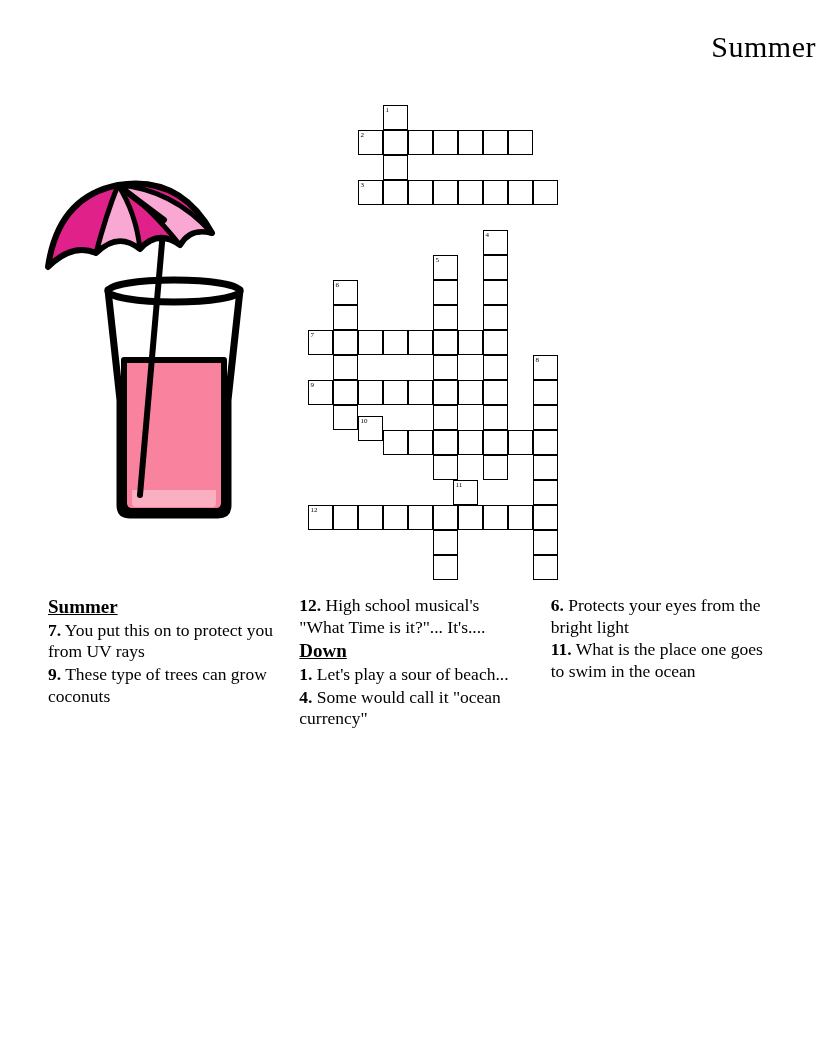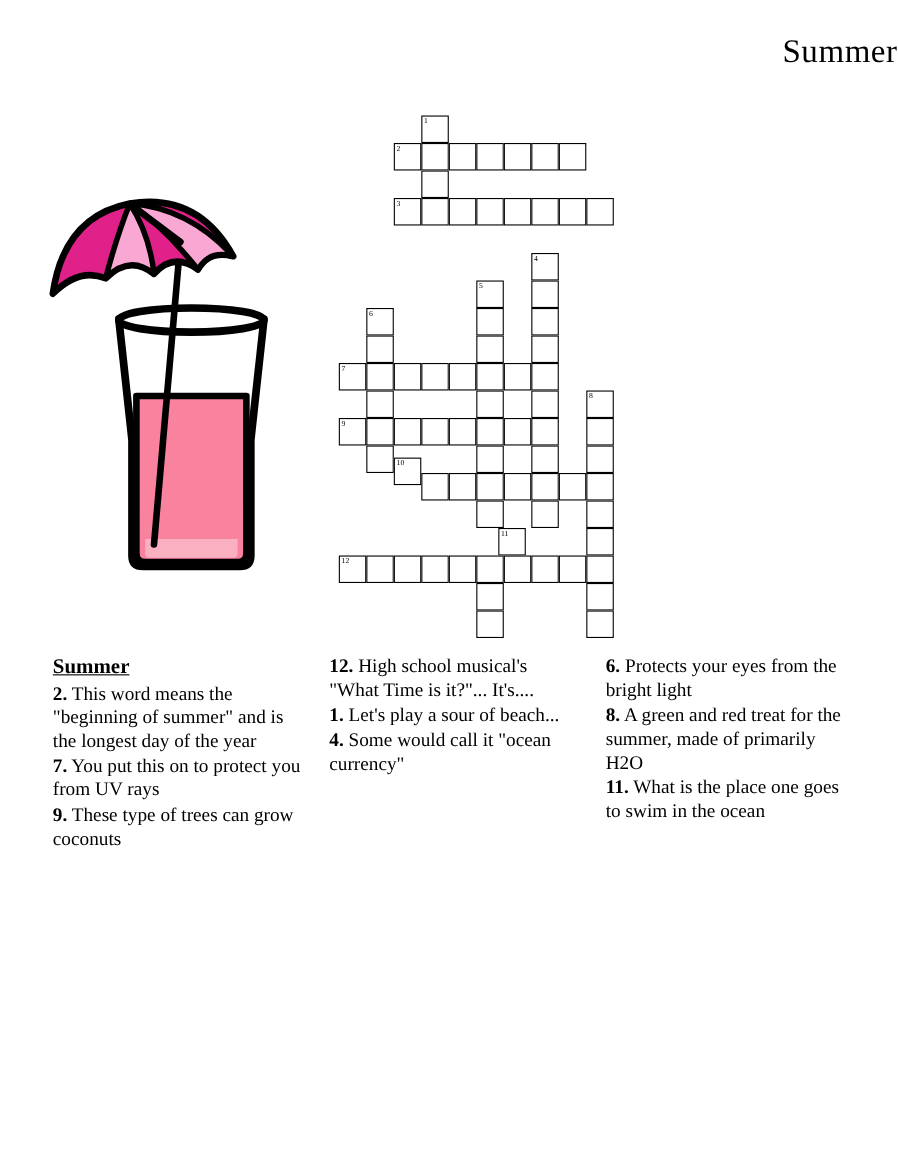--- a/index.html
+++ b/index.html
@@ -219,27 +219,26 @@
     <div class="cell" style="left: 250px; top: 400px;"></div>
     <div class="cell" style="left: 150px; top: 425px;"></div>
     <div class="cell" style="left: 250px; top: 425px;"></div>
     <div class="cell" style="left: 150px; top: 450px;"></div>
     <div class="cell" style="left: 250px; top: 450px;"></div>
   </div>
 
 <div class="clues">
   <div class="clue-col">
     <span class="clue-heading">Summer</span>
-    <div class="clue"><b>2.</b><span> This word means the "beginning of summer" and is the longest day of the year</span></div>
     <div class="clue"><b>7.</b><span> You put this on to protect you from UV rays</span></div>
     <div class="clue"><b>9.</b><span> These type of trees can grow coconuts</span></div>
   </div>
   <div class="clue-col">
     <div class="clue"><b>12.</b><span> High school musical's "What Time is it?"... It's....</span></div>
+    <span class="clue-heading">Down</span>
     <div class="clue"><b>1.</b><span> Let's play a sour of beach...</span></div>
     <div class="clue"><b>4.</b><span> Some would call it "ocean currency"</span></div>
   </div>
   <div class="clue-col">
     <div class="clue"><b>6.</b><span> Protects your eyes from the bright light</span></div>
-    <div class="clue"><b>8.</b><span> A green and red treat for the summer, made of primarily H2O</span></div>
     <div class="clue"><b>11.</b><span> What is the place one goes to swim in the ocean</span></div>
   </div>
 </div>
 
 </body></html>

